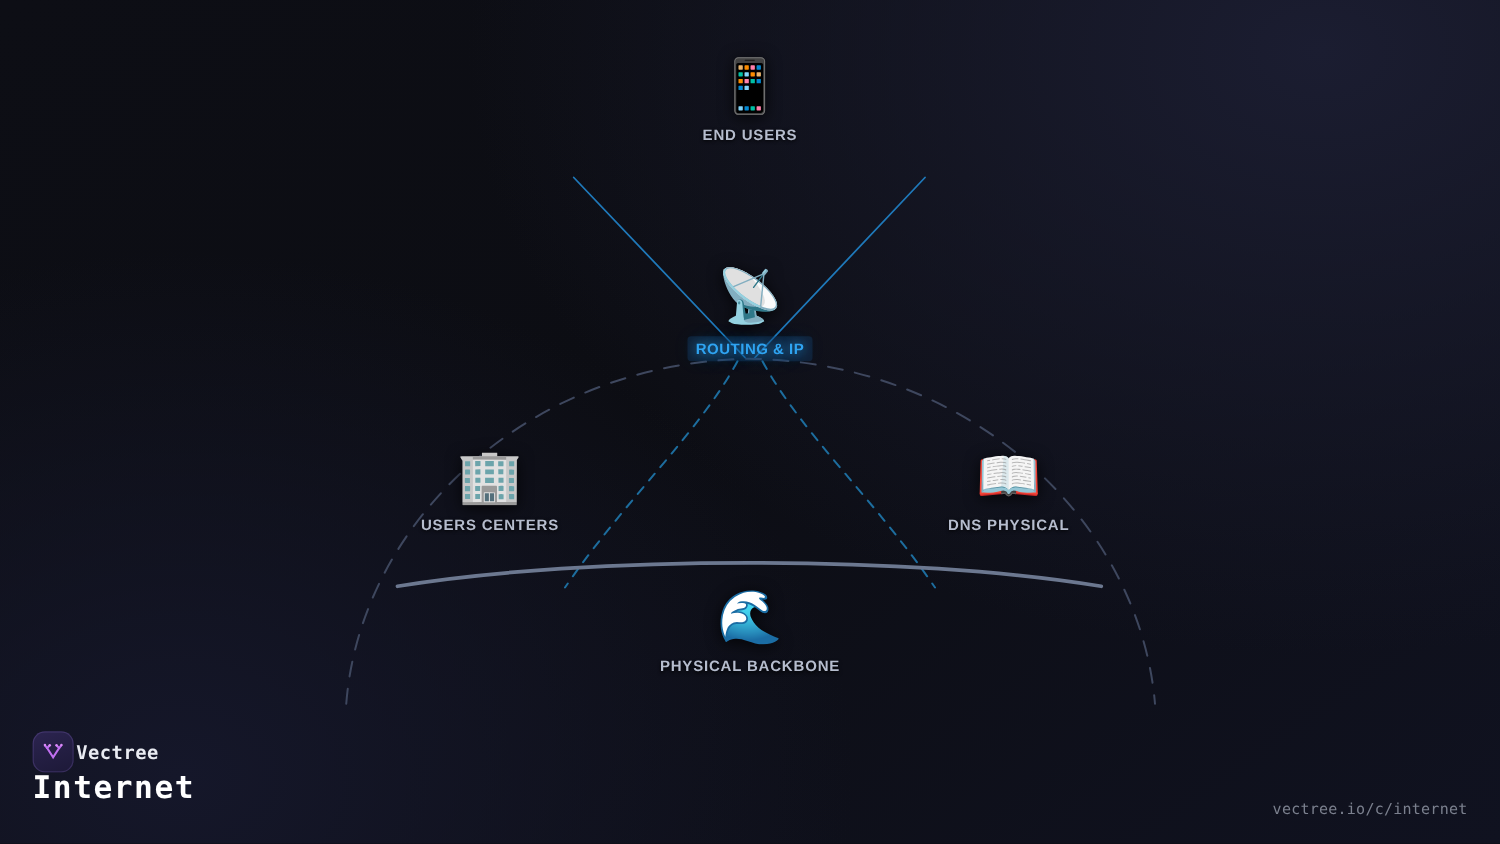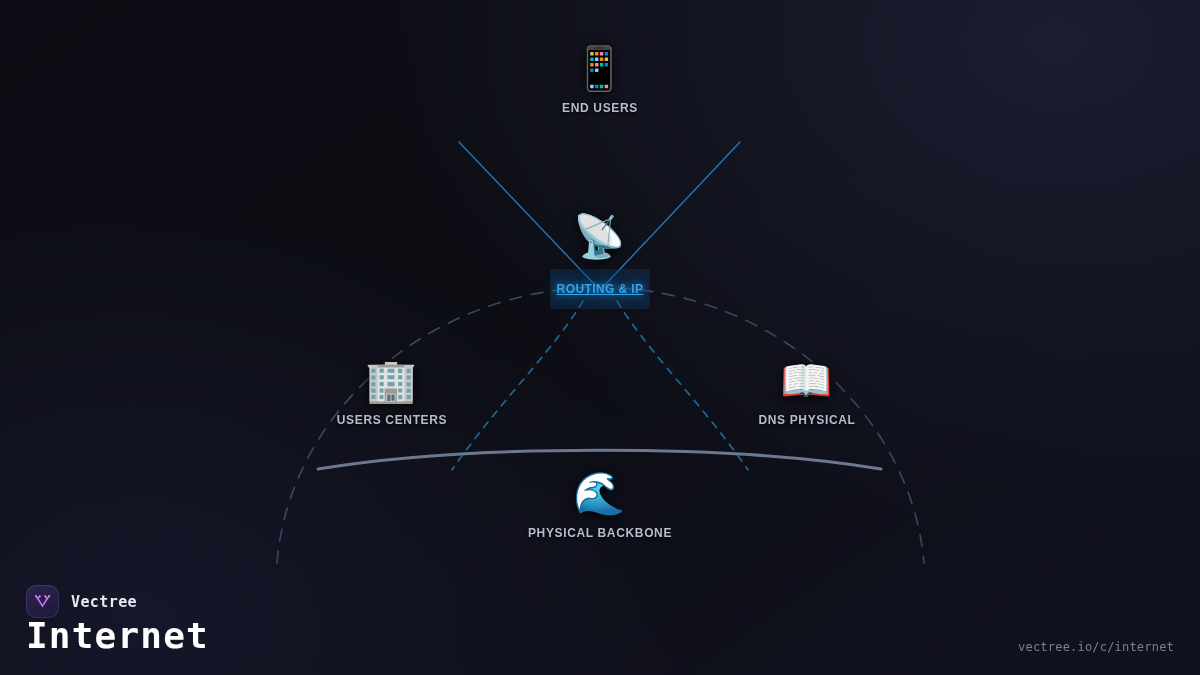--- a/index.html
+++ b/index.html
@@ -50,66 +50,65 @@
     font-size:12px;
     font-weight:bold;
     letter-spacing:.65px;
     color:#b6bdce;
     text-shadow:0 1px 3px rgba(0,0,0,.9);
   }
 
   .node.focus .caption {
     color:#2fa4f2;
     letter-spacing:.4px;
-    padding:13px 7px;
+    padding:3px 7px;
     border-radius:3px;
     background:rgba(22,60,100,.40);
     text-shadow:0 0 9px rgba(47,164,242,.85), 0 0 20px rgba(47,164,242,.45);
-    text-decoration:underline;
   }
 
   
   #node-end-users        { left:600px; top:44px;  }
   #node-routing          { left:600px; top:212px; }
   #node-data-centers     { left:392px; top:356px; }
   #node-dns-directory    { left:807px; top:356px; }
   #node-physical-backbone{ left:600px; top:469px; }
 
   
   #footer {
     position:absolute;
     left:0; right:0; bottom:0;
     height:110px;
     padding:0 26px;
   }
   #brand {
     position:absolute;
     left:26px; top:20px;
-    display:flex; align-items:center; gap:12px;
+    display:flex; align-items:center; gap:2px;
   }
   #logo-mark {
     width:33px; height:33px;
     border-radius:10px;
     background:linear-gradient(160deg,#2c2450 0%,#231e42 55%,#1d1938 100%);
     box-shadow:inset 0 0 0 1px rgba(150,120,220,.22);
     display:flex; align-items:center; justify-content:center;
     flex:0 0 auto;
   }
   #brand-name {
     font-family:"DejaVu Sans Mono","Liberation Mono",monospace;
     font-size:15px;
     font-weight:bold;
     color:#e9ebf2;
     letter-spacing:.4px;
   }
   #page-title {
     position:absolute;
     left:26px; top:50px;
     font-family:"DejaVu Sans Mono","Liberation Mono",monospace;
-    font-size:36px;
+    font-size:25px;
     font-weight:bold;
     color:#ffffff;
     letter-spacing:1.2px;
   }
   #site-url {
     position:absolute;
     right:26px; bottom:21px;
     font-family:"DejaVu Sans Mono","Liberation Mono",monospace;
     font-size:12px;
     color:#7b808e;

